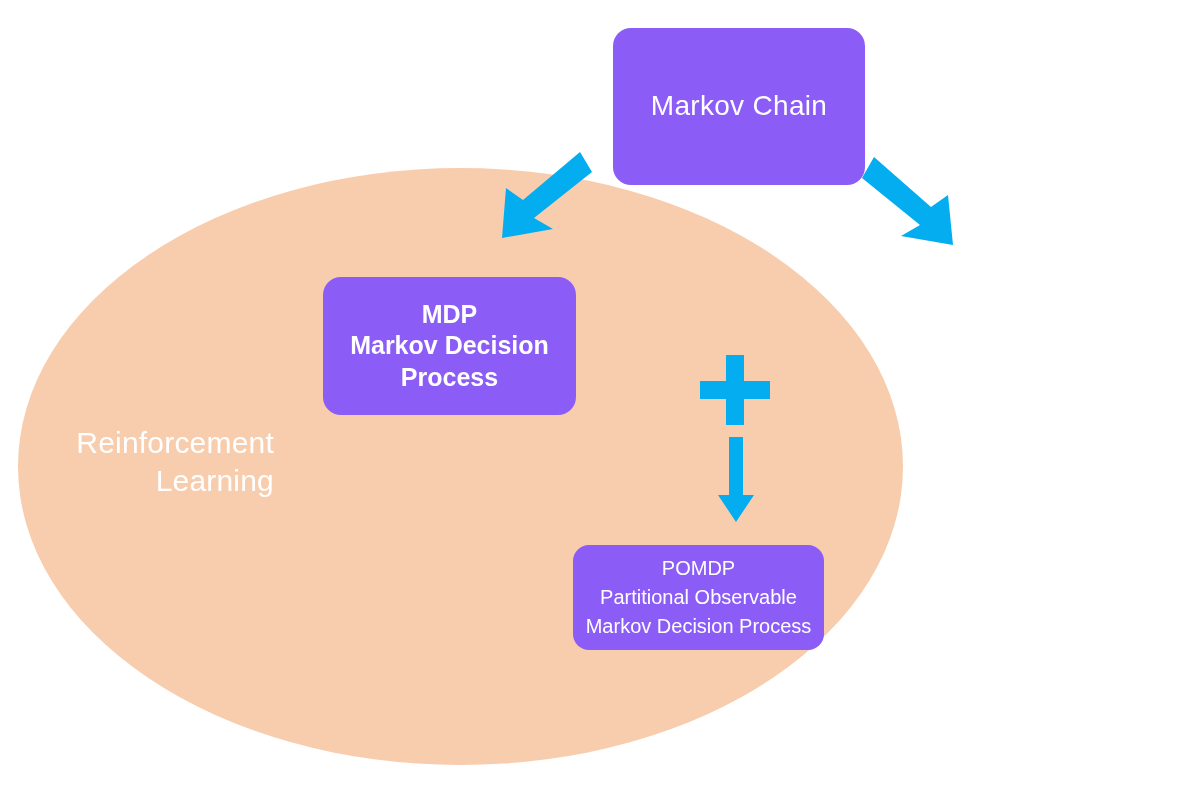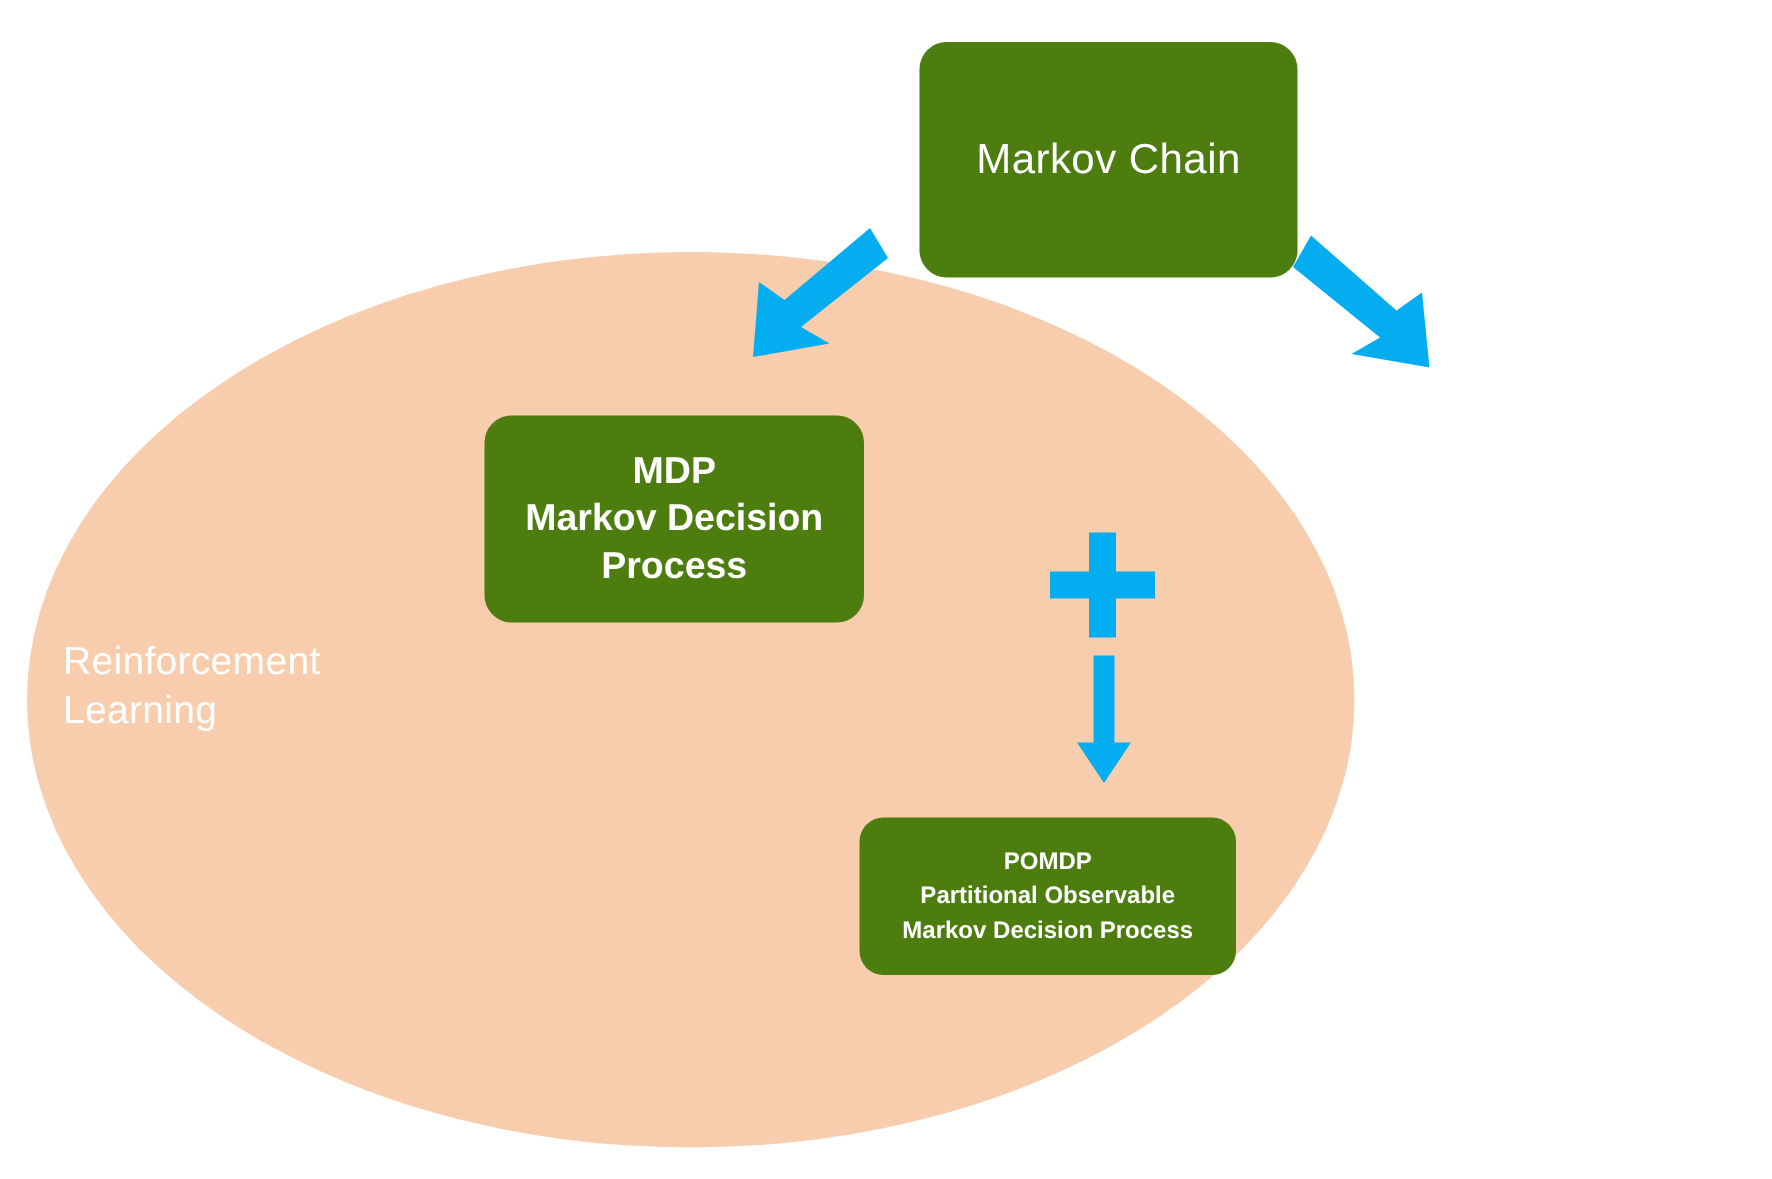--- a/index.html
+++ b/index.html
@@ -26,31 +26,31 @@
     width: 885px;
     height: 597px;
     border-radius: 50%;
     background: #f8cdae;
   }
   .ellipse-label {
     position: absolute;
     left: 42px;
     top: 424px;
     width: 232px;
-    text-align: left;
+    text-align: right;
     color: #ffffff;
-    font-size: 26px;
+    font-size: 30px;
     font-weight: 400;
     line-height: 1.28;
     letter-spacing: 0.2px;
     white-space: pre-line;
   }
   .node {
     position: absolute;
-    background: #4d7c0f;
+    background: #8b5cf6;
     border-radius: 18px;
     display: flex;
     align-items: center;
     justify-content: center;
     text-align: center;
     color: #ffffff;
     box-sizing: border-box;
   }
   .node .node-text {
     white-space: pre-line;
@@ -92,22 +92,22 @@
     line-height: 1.25;
   }
   #node-pomdp {
     left: 573px;
     top: 545px;
     width: 251px;
     height: 105px;
     border-radius: 16px;
   }
   #node-pomdp .node-text {
-    font-size: 16px;
-    font-weight: 700;
+    font-size: 20px;
+    font-weight: 400;
     line-height: 1.45;
   }
   .glyph-svg {
     position: absolute;
     overflow: visible;
   }
   #arrow-mc-to-mdp { left: 483px; top: 150px; }
   #arrow-mc-to-hmm { left: 862px; top: 155px; }
   #plus-sign { left: 700px; top: 355px; }
   #arrow-plus-to-pomdp { left: 718px; top: 437px; }

